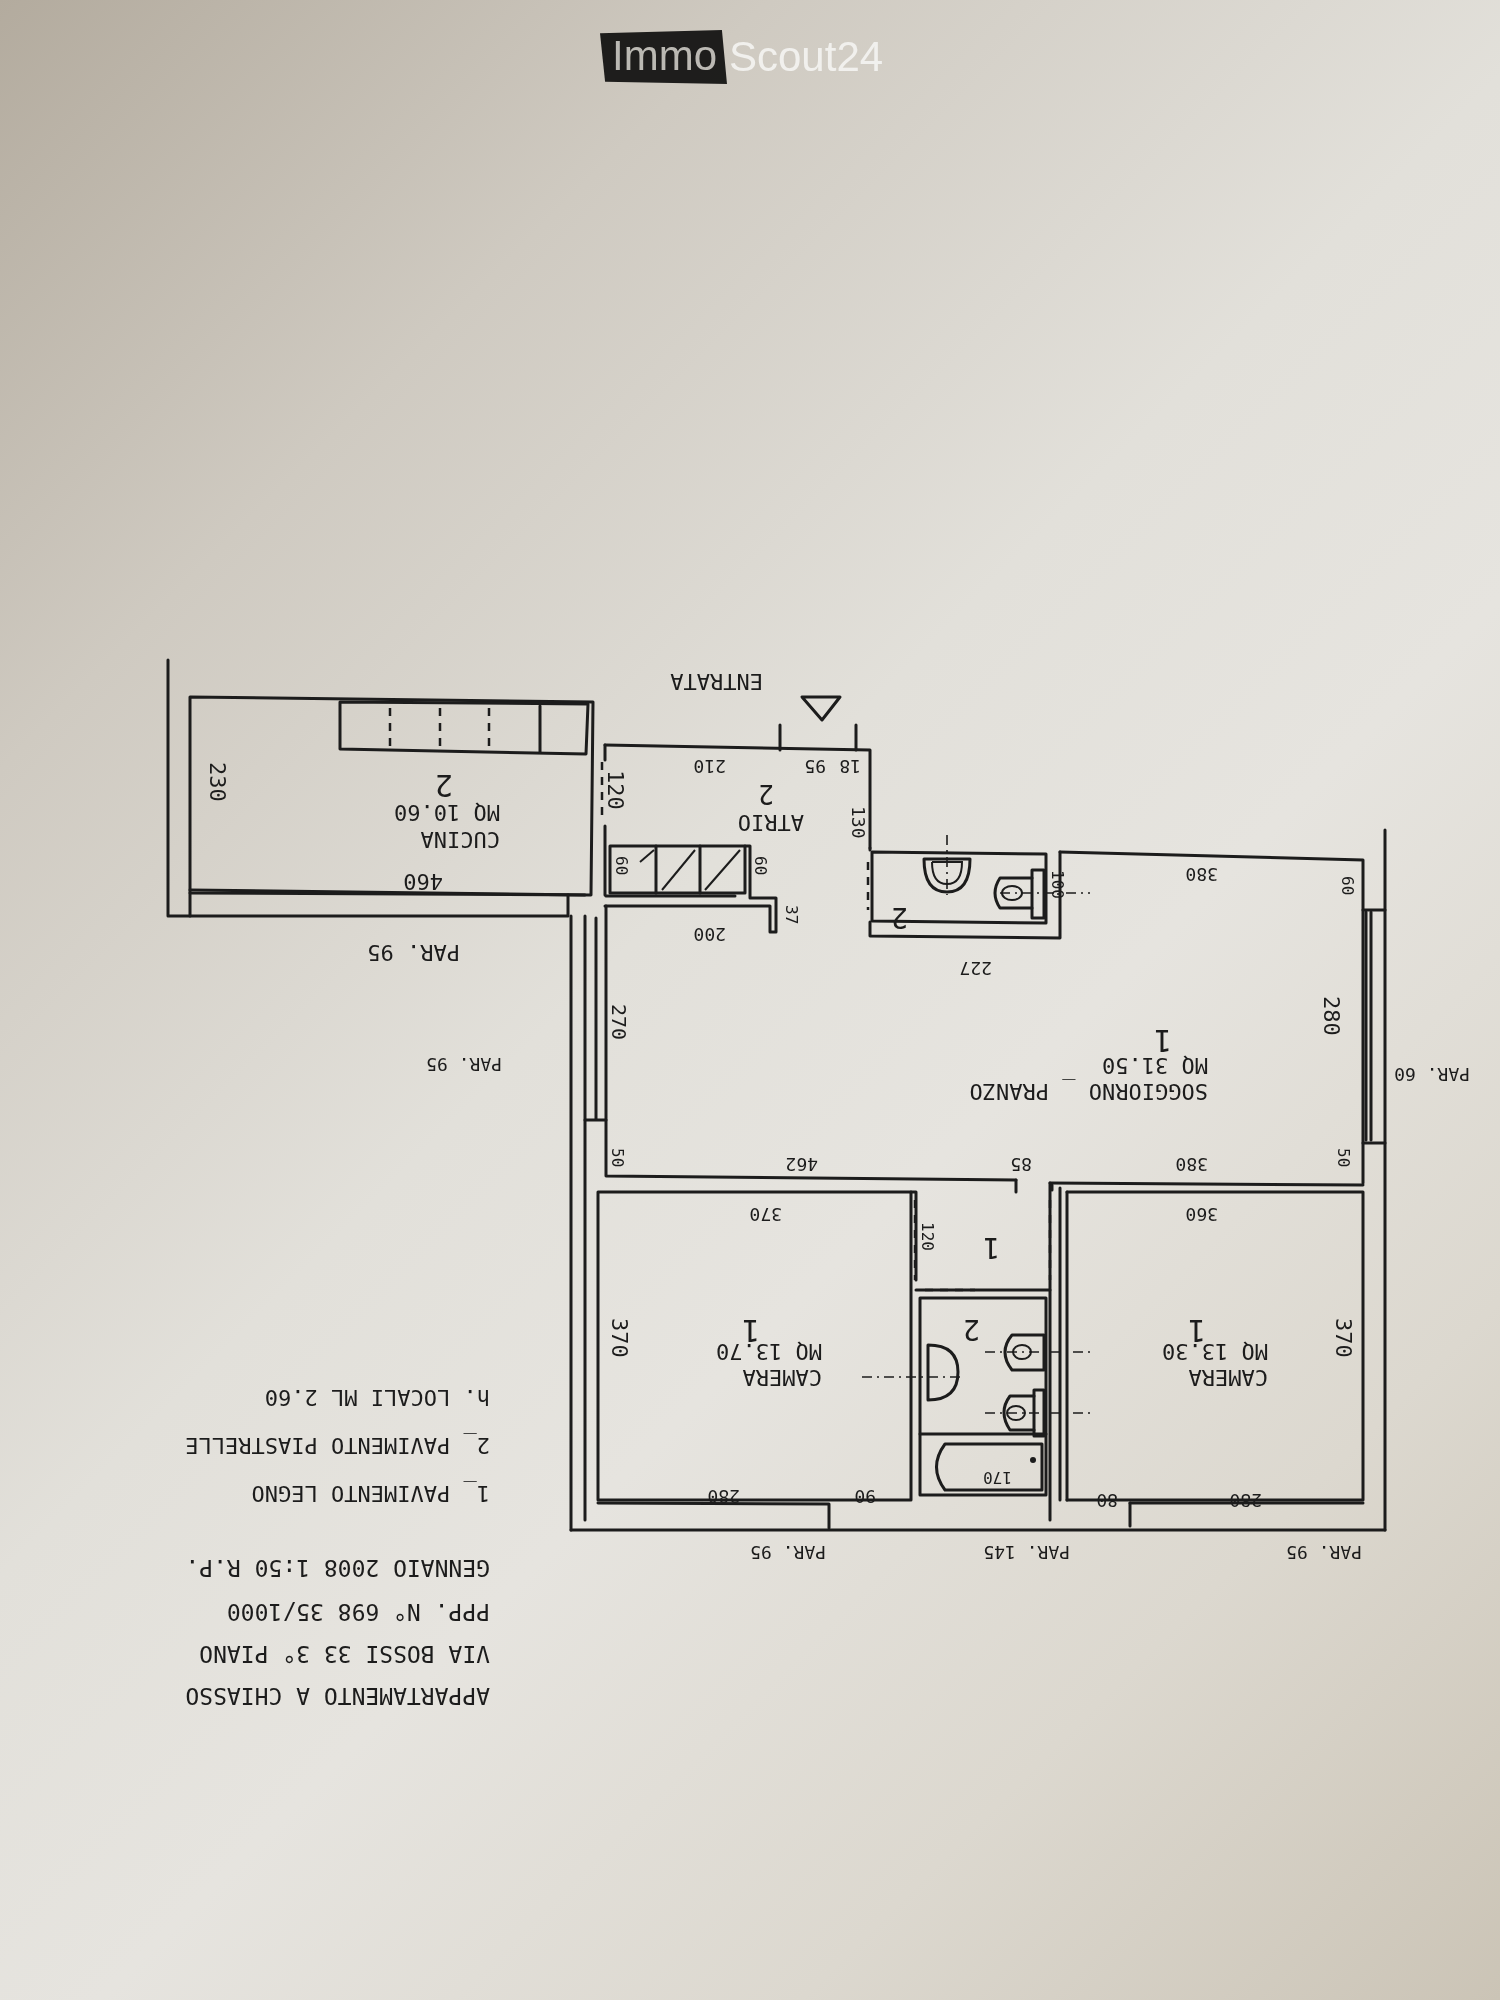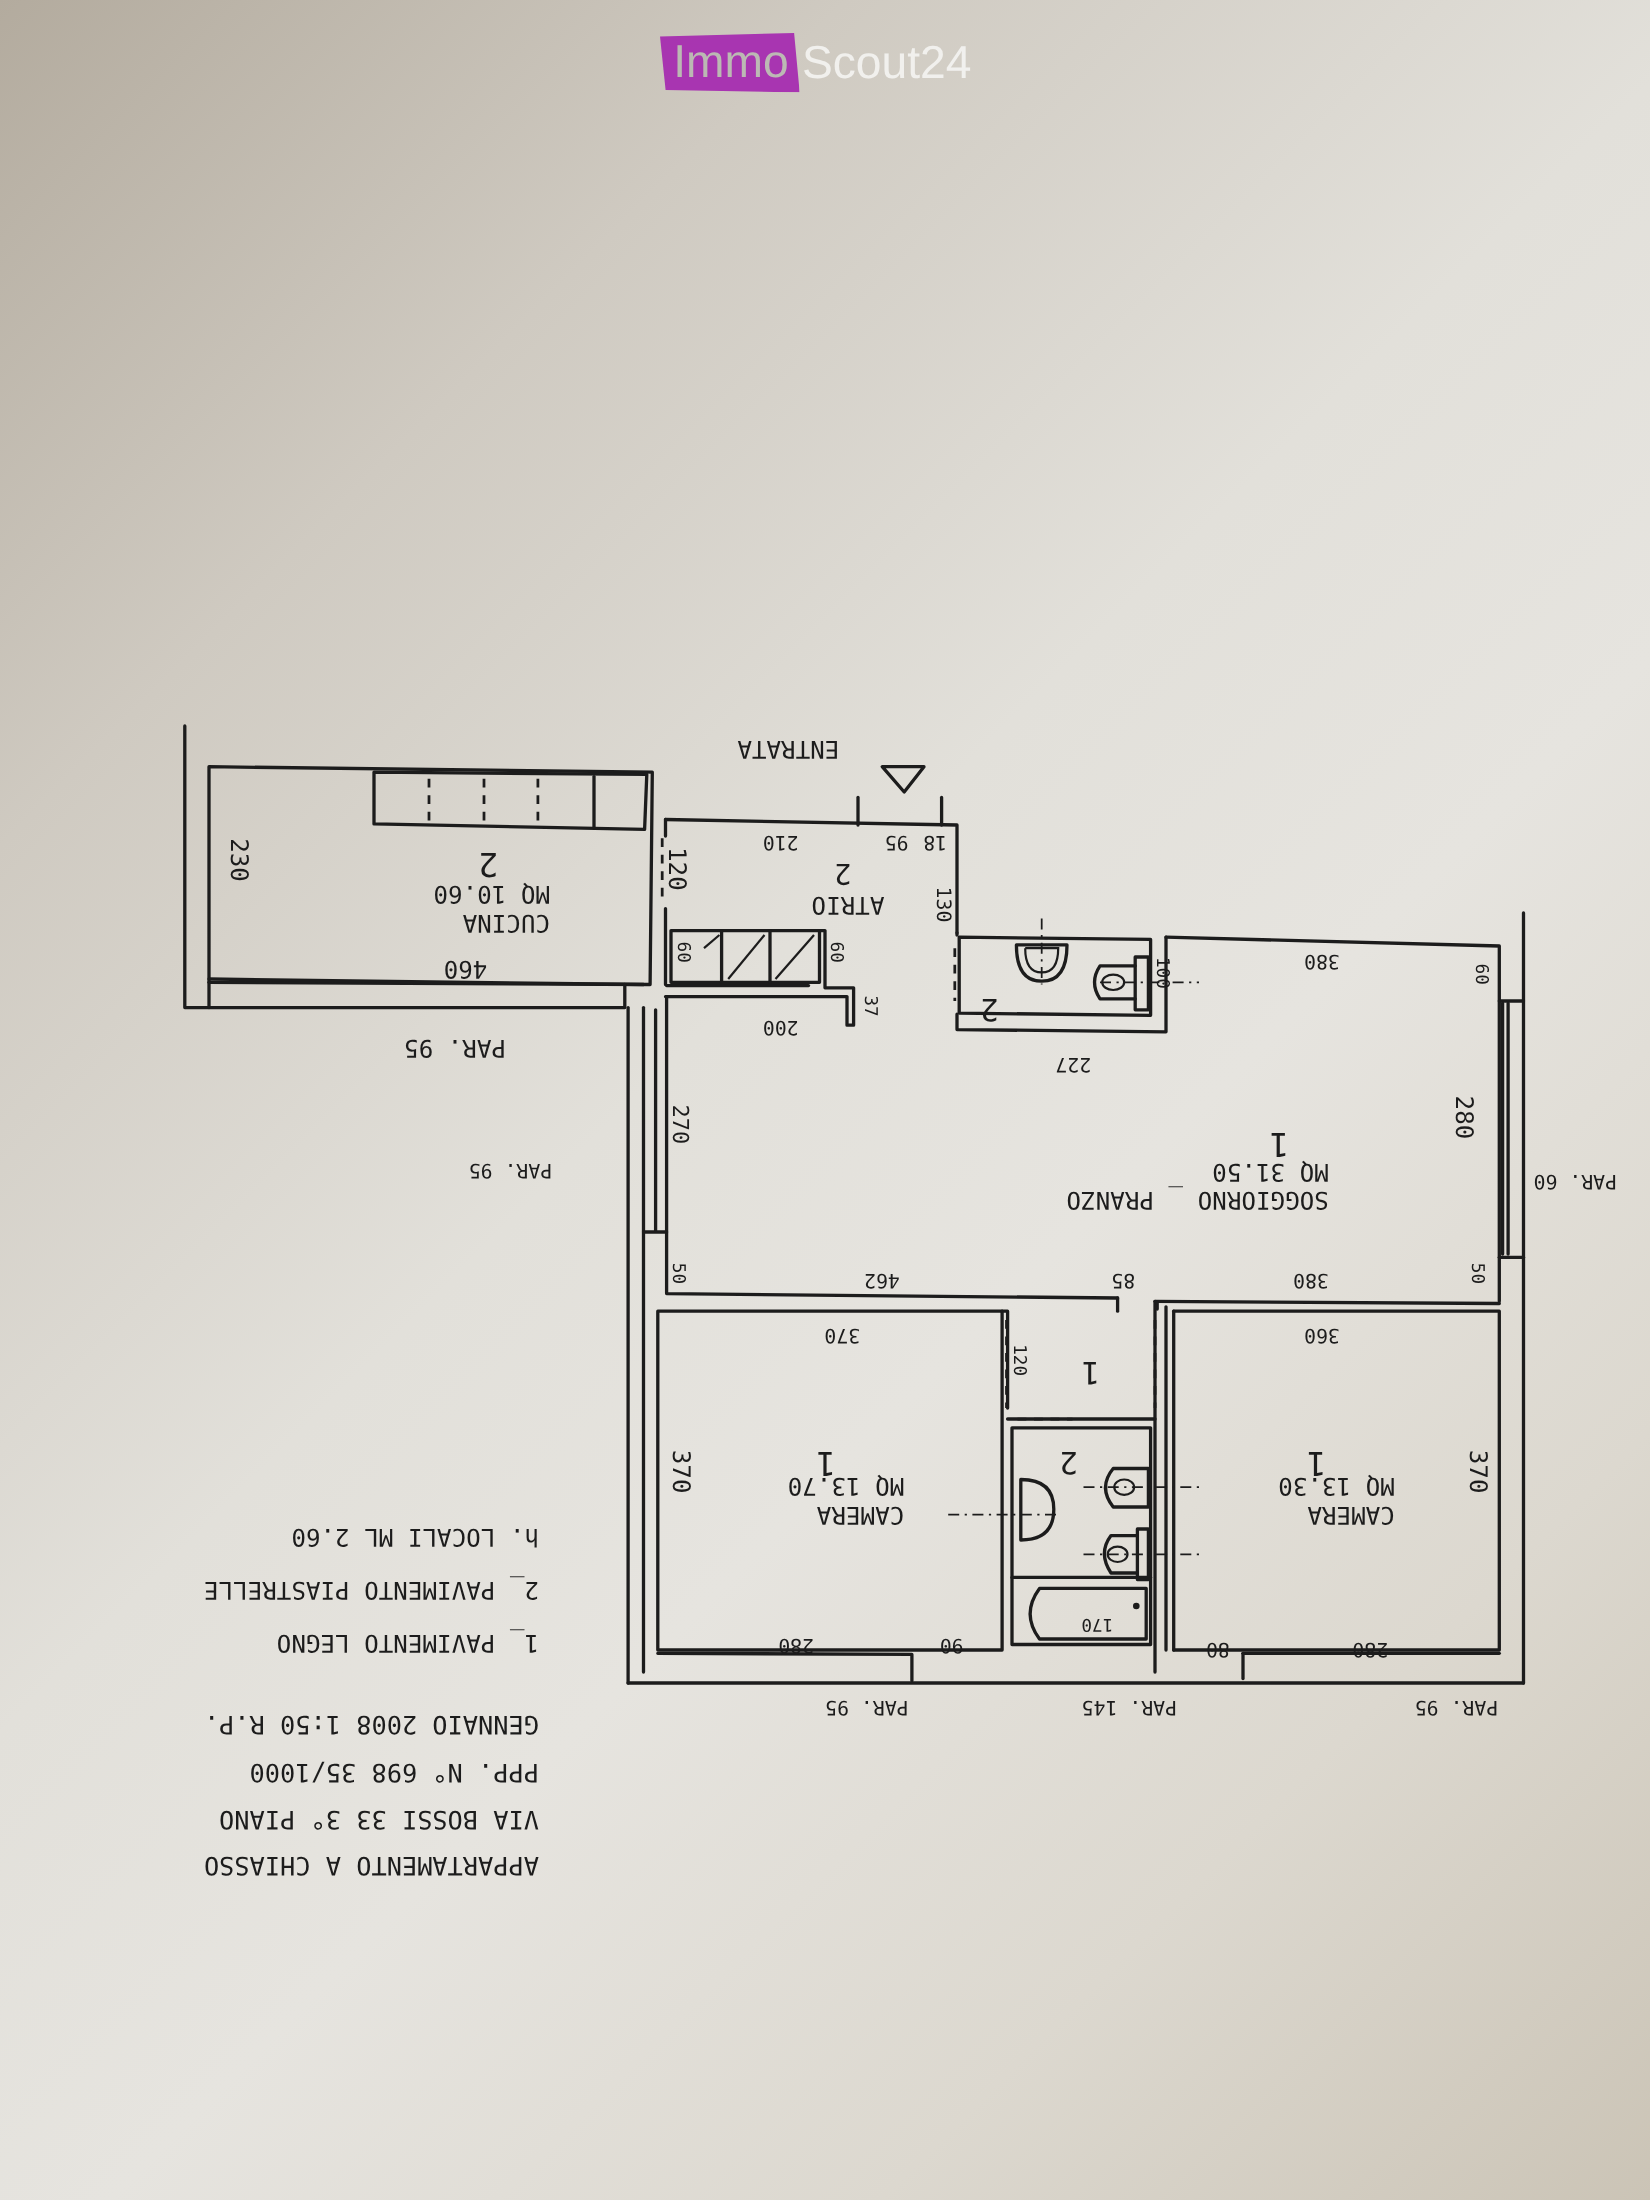--- a/index.html
+++ b/index.html
@@ -7,21 +7,21 @@
     width:1500px; height:2000px; overflow:hidden;
     background: linear-gradient(135deg, #b3ab9e 0%, #cfcac1 22%, #e2e0da 45%, #e6e4df 60%, #dcd8cf 80%, #cbc4b6 100%);
     font-family: "DejaVu Sans", sans-serif;
     position:relative;
   }
   .watermark {
     position:absolute; left:600px; top:30px; display:flex; align-items:center;
     font-family:"Liberation Sans", sans-serif; font-size:42px; color:#f2f2f0; opacity:0.85;
   }
   .watermark .immo {
-    background:#a21caf; color:#b9b7b2; padding:2px 10px 4px 12px;
+    background:#000000; color:#b9b7b2; padding:2px 10px 4px 12px;
     clip-path: polygon(0 6%, 96% 0, 100% 100%, 4% 96%);
   }
   .watermark .scout { color:#f7f7f5; margin-left:2px;text-align:right; }
   svg.plan { position:absolute; left:0; top:0; }
   .hand { font-family:"DejaVu Sans Mono", monospace; fill:#1c1c1c; }
   .ln { stroke:#1c1c1c; stroke-width:3; fill:none; stroke-linecap:round; stroke-linejoin:round; }
   .thin { stroke:#1c1c1c; stroke-width:2; fill:none; }
   .dash { stroke:#1c1c1c; stroke-width:2.5; fill:none; stroke-dasharray:8 7; }
   .dashdot { stroke:#1c1c1c; stroke-width:1.6; fill:none; stroke-dasharray:10 5 2 5; }
 </style>

